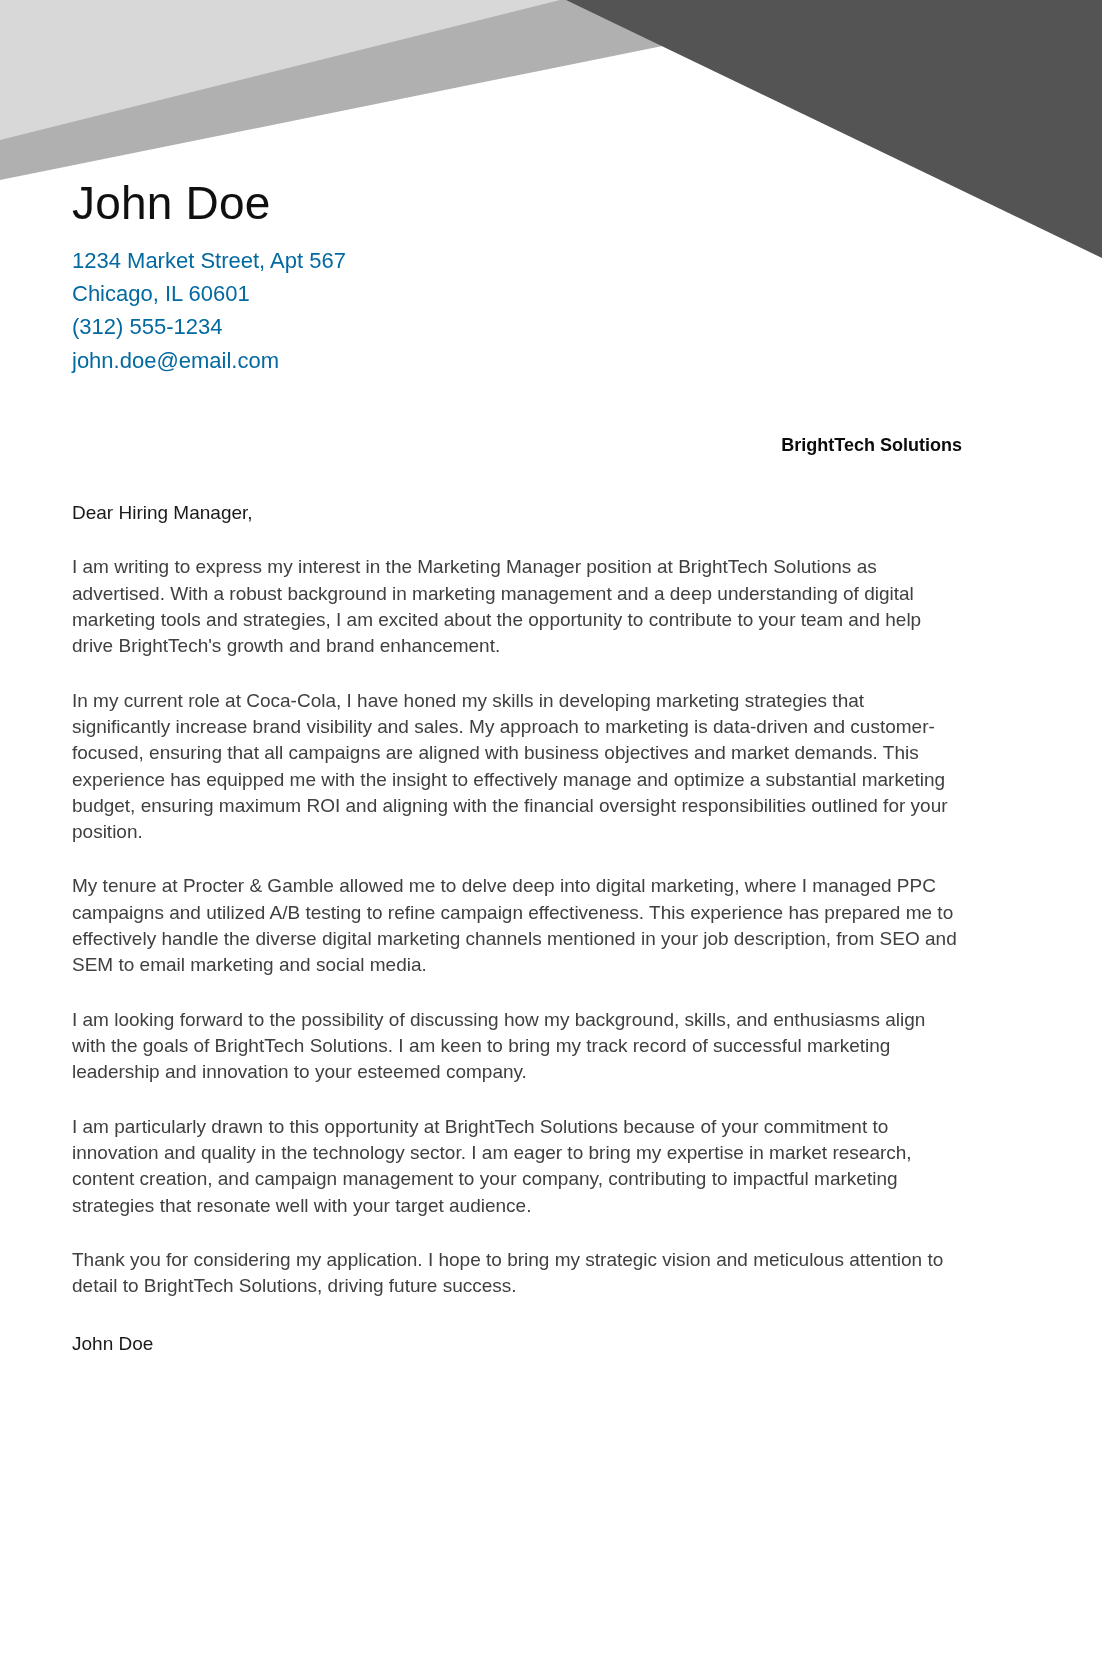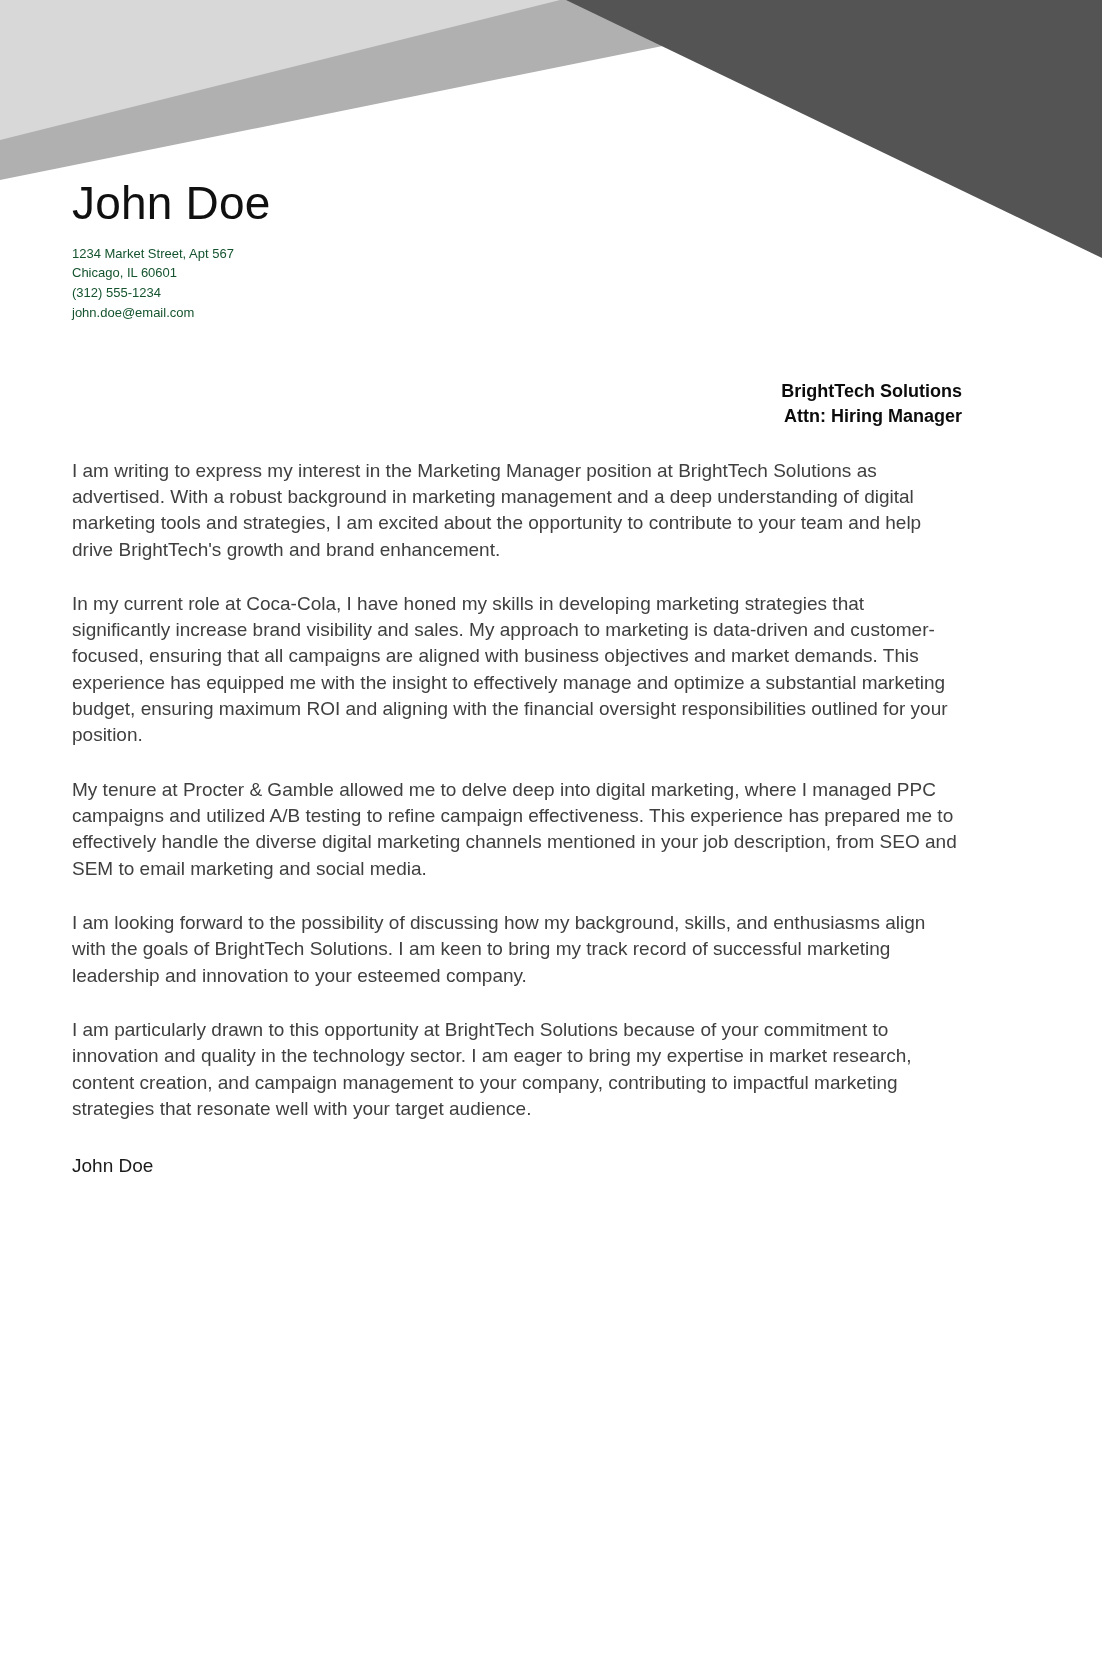--- a/index.html
+++ b/index.html
@@ -47,23 +47,23 @@
   .sender-name {
     font-size: 46px;
     font-weight: 300;
     letter-spacing: 0.2px;
     color: #101010;
     line-height: 1.12;
     margin: 0 0 14px 0;
   }
 
   .sender-contact {
-    font-size: 13px;
+    font-size: 22px;
     font-weight: 400;
-    color: #14532d;
+    color: #0369a1;
     line-height: 1.52;
     margin: 0;
   }
   .sender-contact .line {
     display: block;
     white-space: nowrap;
   }
 
   .recipient-block {
     margin-top: 56px;
@@ -127,28 +127,29 @@
 
     <div class="sender-contact">
       <span class="line">1234 Market Street, Apt 567</span>
       <span class="line">Chicago, IL 60601</span>
       <span class="line">(312) 555-1234</span>
       <span class="line">john.doe@email.com</span>
     </div>
 
     <div class="recipient-block">
       <span class="line">BrightTech Solutions</span>
-      <span class="line">Attn: Hiring Manager</span>
     </div>
 
+    <p class="salutation">Dear Hiring Manager,</p>
 
     <div class="letter-body">
       <p class="letter-para">I am writing to express my interest in the Marketing Manager position at BrightTech Solutions as advertised. With a robust background in marketing management and a deep understanding of digital marketing tools and strategies, I am excited about the opportunity to contribute to your team and help drive BrightTech's growth and brand enhancement.</p>
       <p class="letter-para">In my current role at Coca-Cola, I have honed my skills in developing marketing strategies that significantly increase brand visibility and sales. My approach to marketing is data-driven and customer-focused, ensuring that all campaigns are aligned with business objectives and market demands. This experience has equipped me with the insight to effectively manage and optimize a substantial marketing budget, ensuring maximum ROI and aligning with the financial oversight responsibilities outlined for your position.</p>
       <p class="letter-para">My tenure at Procter &amp; Gamble allowed me to delve deep into digital marketing, where I managed PPC campaigns and utilized A/B testing to refine campaign effectiveness. This experience has prepared me to effectively handle the diverse digital marketing channels mentioned in your job description, from SEO and SEM to email marketing and social media.</p>
       <p class="letter-para">I am looking forward to the possibility of discussing how my background, skills, and enthusiasms align with the goals of BrightTech Solutions. I am keen to bring my track record of successful marketing leadership and innovation to your esteemed company.</p>
       <p class="letter-para">I am particularly drawn to this opportunity at BrightTech Solutions because of your commitment to innovation and quality in the technology sector. I am eager to bring my expertise in market research, content creation, and campaign management to your company, contributing to impactful marketing strategies that resonate well with your target audience.</p>
+      <p class="letter-para">Thank you for considering my application. I hope to bring my strategic vision and meticulous attention to detail to BrightTech Solutions, driving future success.</p>
     </div>
 
     <p class="signature">John Doe</p>
 
   </div>
 </div>
 
 </body></html>

